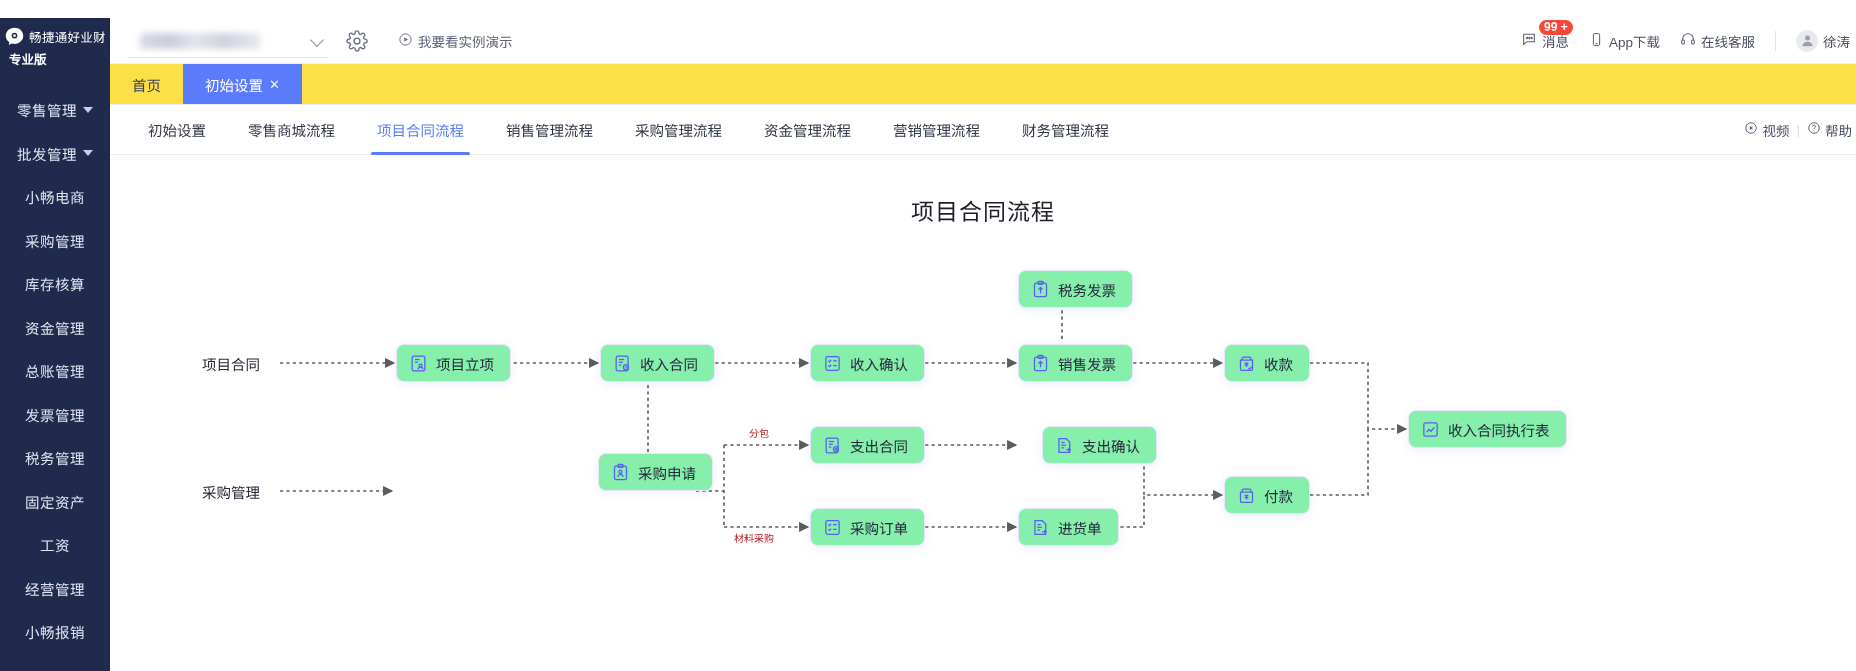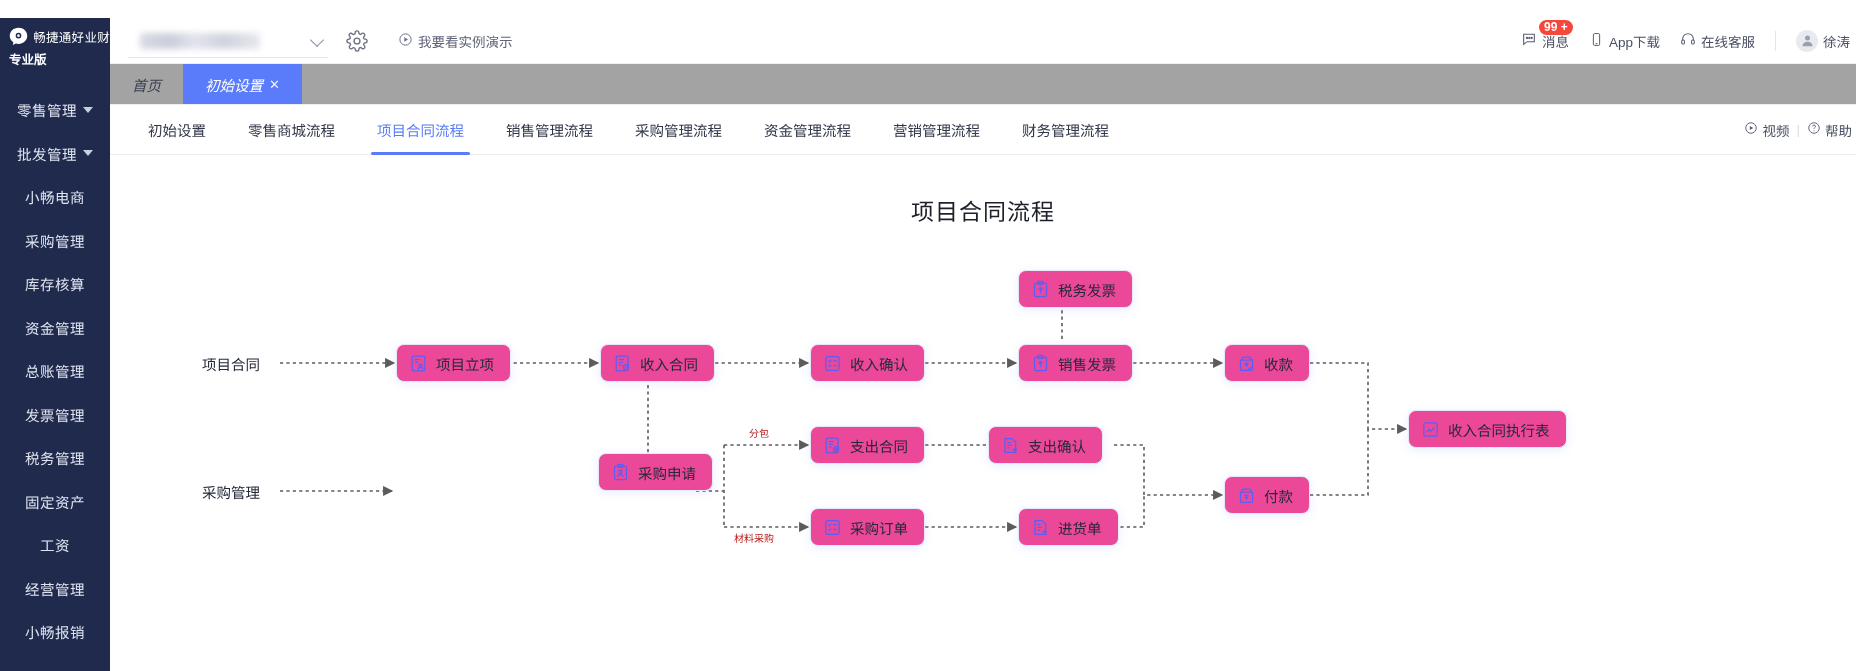--- a/index.html
+++ b/index.html
@@ -15,21 +15,21 @@
   
   .sidebar {
     position: absolute; left: 0; top: 18px;
     width: 110px; height: 653px;
     background: #1f2a4d;
     color: #e8eaf3;
     overflow: hidden;
   }
   .brand {
     height: 62px; padding: 8px 0 0 0;
-    display: flex; flex-direction: column; align-items: flex-end;
+    display: flex; flex-direction: column; align-items: center;
   }
   .brand-row { display: flex; align-items: center; gap: 4px; }
   .brand-logo {
     width: 21px; height: 21px; flex: 0 0 21px;
     display: inline-block;
   }
   .brand-name {
     font-size: 12.5px; color: #ffffff; letter-spacing: .3px;
     white-space: nowrap;
   }
@@ -93,23 +93,22 @@
   }
   .divider-v { width: 1px; height: 20px; background: #e2e4ea; }
   .avatar {
     width: 22px; height: 22px; border-radius: 50%;
     background: #e9eaef; display: flex; align-items: center; justify-content: center;
   }
 
   
   .pagetabs {
     position: absolute; left: 110px; top: 64px; right: 0; height: 41px;
-    background: #a3a3a3; display: flex; align-items: stretch;
+    background: #fde047; display: flex; align-items: stretch;
     border-bottom: 1px solid #eeeeee;
-    font-style: italic;
   }
   .ptab {
     display: flex; align-items: center; gap: 6px;
     padding: 0 22px; font-size: 14.5px; color: #3c4152; cursor: pointer;
   }
   .ptab.active { background: #5b7cfa; color: #ffffff; }
   .ptab-close { font-size: 13px; opacity: .9; cursor: pointer; }
 
   
   .sectiontabs {
@@ -138,21 +137,21 @@
   .canvas { position: absolute; left: 110px; top: 155px; right: 0; bottom: 0; background: #ffffff; overflow: hidden; }
   .flow-title {
     position: absolute; left: 0; right: 0; top: 38px;
     text-align: center; font-size: 23px; color: #1d1f2b; letter-spacing: 1px;
   }
   svg.edges { position: absolute; left: 0; top: 0; width: 1746px; height: 516px; }
 
   .node {
     position: absolute; height: 38px; display: flex; align-items: center;
     gap: 8px; padding: 0 16px 0 12px;
-    background: #ec4899; border: 1px solid #e6e8f5; border-radius: 8px;
+    background: #86efac; border: 1px solid #e6e8f5; border-radius: 8px;
     box-shadow: 0 2px 10px rgba(91,124,250,.13);
     font-size: 14.5px; color: #25293a; white-space: nowrap; cursor: pointer;
   }
   .node .nicon { width: 19px; height: 19px; flex: 0 0 19px; }
   .rowlabel {
     position: absolute; font-size: 14.5px; color: #25293a; white-space: nowrap;
   }
   .edgelabel {
     position: absolute; font-size: 10px; color: #b91c1c; white-space: nowrap;
   }
@@ -514,21 +513,21 @@
           <line x1="7.4" y1="7" x2="14" y2="7"></line>
             <line x1="7.4" y1="10.5" x2="12.4" y2="10.5"></line>
           <line x1="7.4" y1="14" x2="10.6" y2="14"></line>
           <circle cx="16.4" cy="16.6" r="3.2"></circle>
             <circle cx="16.4" cy="16.6" r="1"></circle>
         </svg>
       </span>
       <span>支出合同</span>
     </div>
 
-    <div class="node" style="left:878px; top:271px;">
+    <div class="node" style="left:932px; top:271px;">
       <span class="nicon">
         <svg viewBox="0 0 24 24" width="19" height="19" fill="none" stroke="#5b5ef5" stroke-width="1.6">
           <path d="M5 3.4h9.2l4.4 4.4v12.8H5z"></path>
           <line x1="8" y1="8.2" x2="12.2" y2="8.2"></line>
             <line x1="8" y1="11.6" x2="13.6" y2="11.6"></line>
           <line x1="8" y1="15" x2="11.6" y2="15"></line>
           <path d="M14.2 17.2h4.6M17 15.2l2 2-2 2"></path>
         </svg>
       </span>
       <span>支出确认</span>

